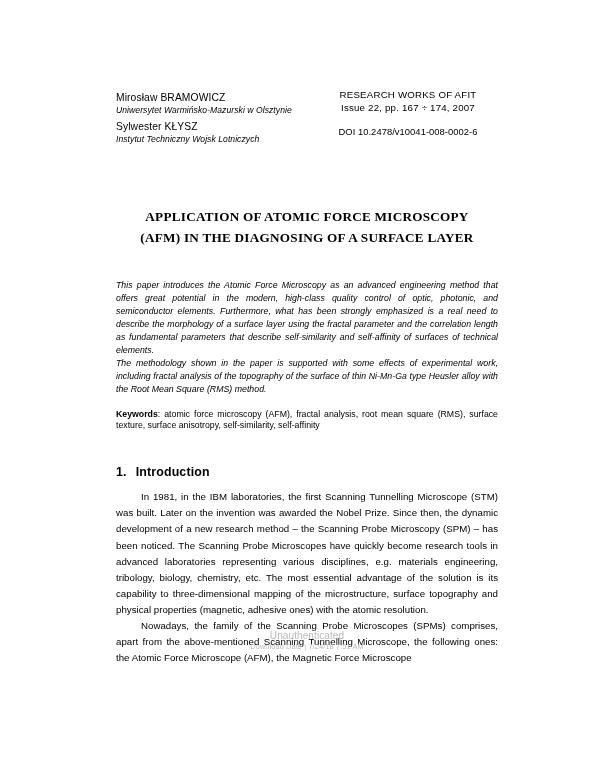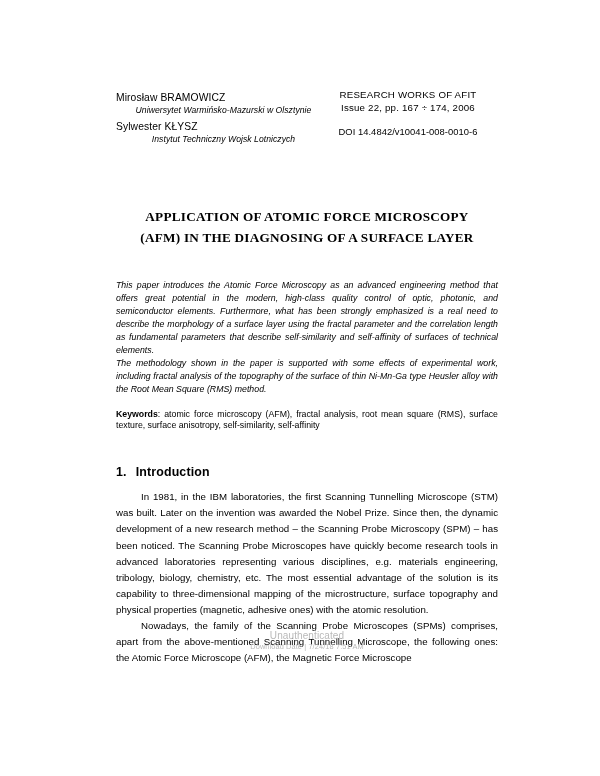--- a/index.html
+++ b/index.html
@@ -59,21 +59,20 @@
     line-height: 13.2px;
     letter-spacing: 0.1px;
     white-space: nowrap;
   }
   .author-affil {
     font-size: 8.6px;
     line-height: 13.6px;
     font-style: italic;
     letter-spacing: 0.05px;
     white-space: nowrap;
-    text-align: center;
   }
   .author-block + .author-block { margin-top: 2px; }
 
   .journal-title {
     font-size: 9.7px;
     line-height: 12.6px;
     letter-spacing: 0.2px;
     white-space: nowrap;
   }
   .journal-issue {
@@ -177,22 +176,22 @@
           <div class="author-affil">Uniwersytet Warmińsko-Mazurski w Olsztynie</div>
         </div>
         <div class="author-block">
           <div class="author-name">Sylwester KŁYSZ</div>
           <div class="author-affil">Instytut Techniczny Wojsk Lotniczych</div>
         </div>
       </div>
 
       <div class="journal">
         <div class="journal-title">RESEARCH WORKS OF AFIT</div>
-        <div class="journal-issue">Issue  22,  pp. 167 ÷ 174, 2006</div>
-        <div class="journal-doi">DOI 14.4842/v10041-008-0010-6</div>
+        <div class="journal-issue">Issue  22,  pp. 167 ÷ 174, 2007</div>
+        <div class="journal-doi">DOI 10.2478/v10041-008-0002-6</div>
       </div>
 
     </div>
 
     <h1 class="paper-title">
       <span class="tline">APPLICATION OF ATOMIC FORCE MICROSCOPY</span>
       <span class="tline">(AFM) IN THE DIAGNOSING OF A SURFACE LAYER</span>
     </h1>
 
     <div class="abstract">

